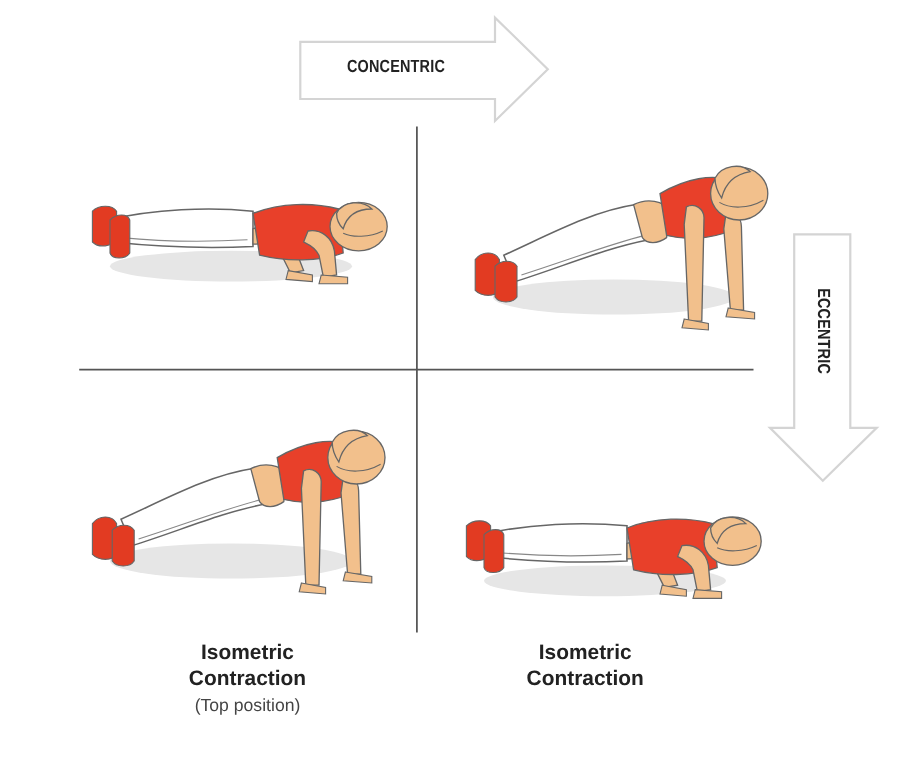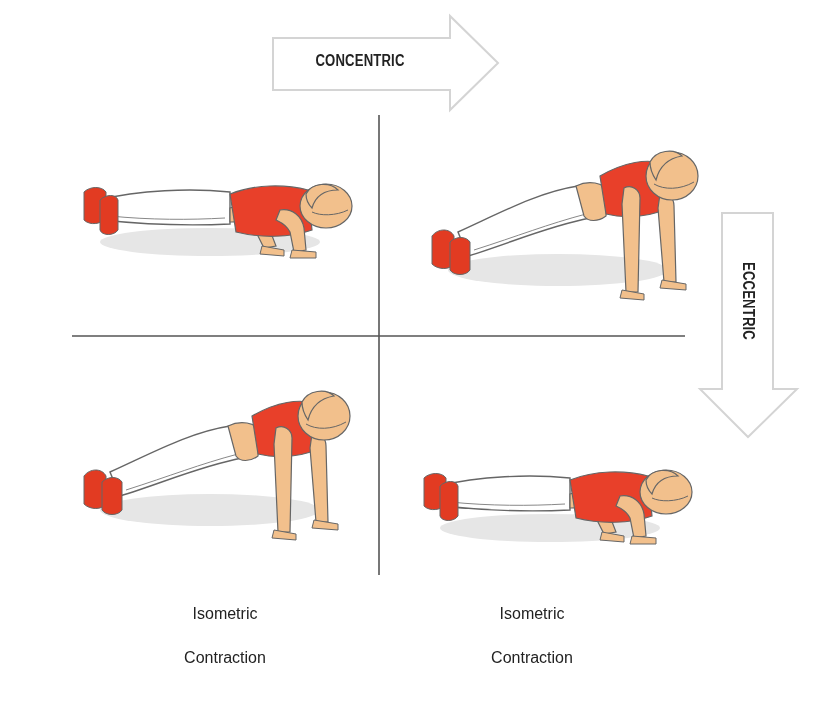--- a/index.html
+++ b/index.html
@@ -6,21 +6,21 @@
   body { width: 840px; height: 701px; position: relative; overflow: hidden; font-family: "Liberation Sans", "DejaVu Sans", sans-serif; }
   .canvas { position: absolute; left: 0; top: 0; width: 840px; height: 701px; }
   .arrow-label {
     position: absolute; font-family: "Liberation Sans", sans-serif; font-weight: bold;
     font-size: 16px; color: #222222; letter-spacing: 0.2px; transform-origin: center center;
     white-space: nowrap;
   }
   .lbl-concentric { left: 290px; top: 52px; width: 140px; text-align: center; transform: scaleX(0.82); }
   .lbl-eccentric { left: 678px; top: 292px; width: 140px; text-align: center; transform: rotate(90deg) scaleX(0.82); }
   .caption { position: absolute; text-align: center; width: 220px; color: #222222; }
-  .caption .t1, .caption .t2 { display: block; font-weight: normal; font-size: 16px; line-height: 24px; margin-top: 20px; }
+  .caption .t1, .caption .t2 { display: block; font-weight: bold; font-size: 19px; line-height: 24px; }
   .caption .t3 { display: block; font-size: 16px; line-height: 24px; color: #444444; }
   .cap-left { left: 115px; top: 582px; }
   .cap-right { left: 422px; top: 582px; }
 </style>
 </head>
 <body>
 
 <svg class="canvas" width="840" height="701" viewBox="0 0 840 701" xmlns="http://www.w3.org/2000/svg">
   <defs>
 
@@ -97,18 +97,19 @@
     <use href="#pose-low"></use>
   </g>
 </svg>
 
 <div class="arrow-label lbl-concentric">CONCENTRIC</div>
 <div class="arrow-label lbl-eccentric">ECCENTRIC</div>
 
 <div class="caption cap-left">
   <span class="t1">Isometric</span>
   <span class="t2">Contraction</span>
+  <span class="t3">(Top position)</span>
 </div>
 
 <div class="caption cap-right">
   <span class="t1">Isometric</span>
   <span class="t2">Contraction</span>
 </div>
 
 </body></html>

